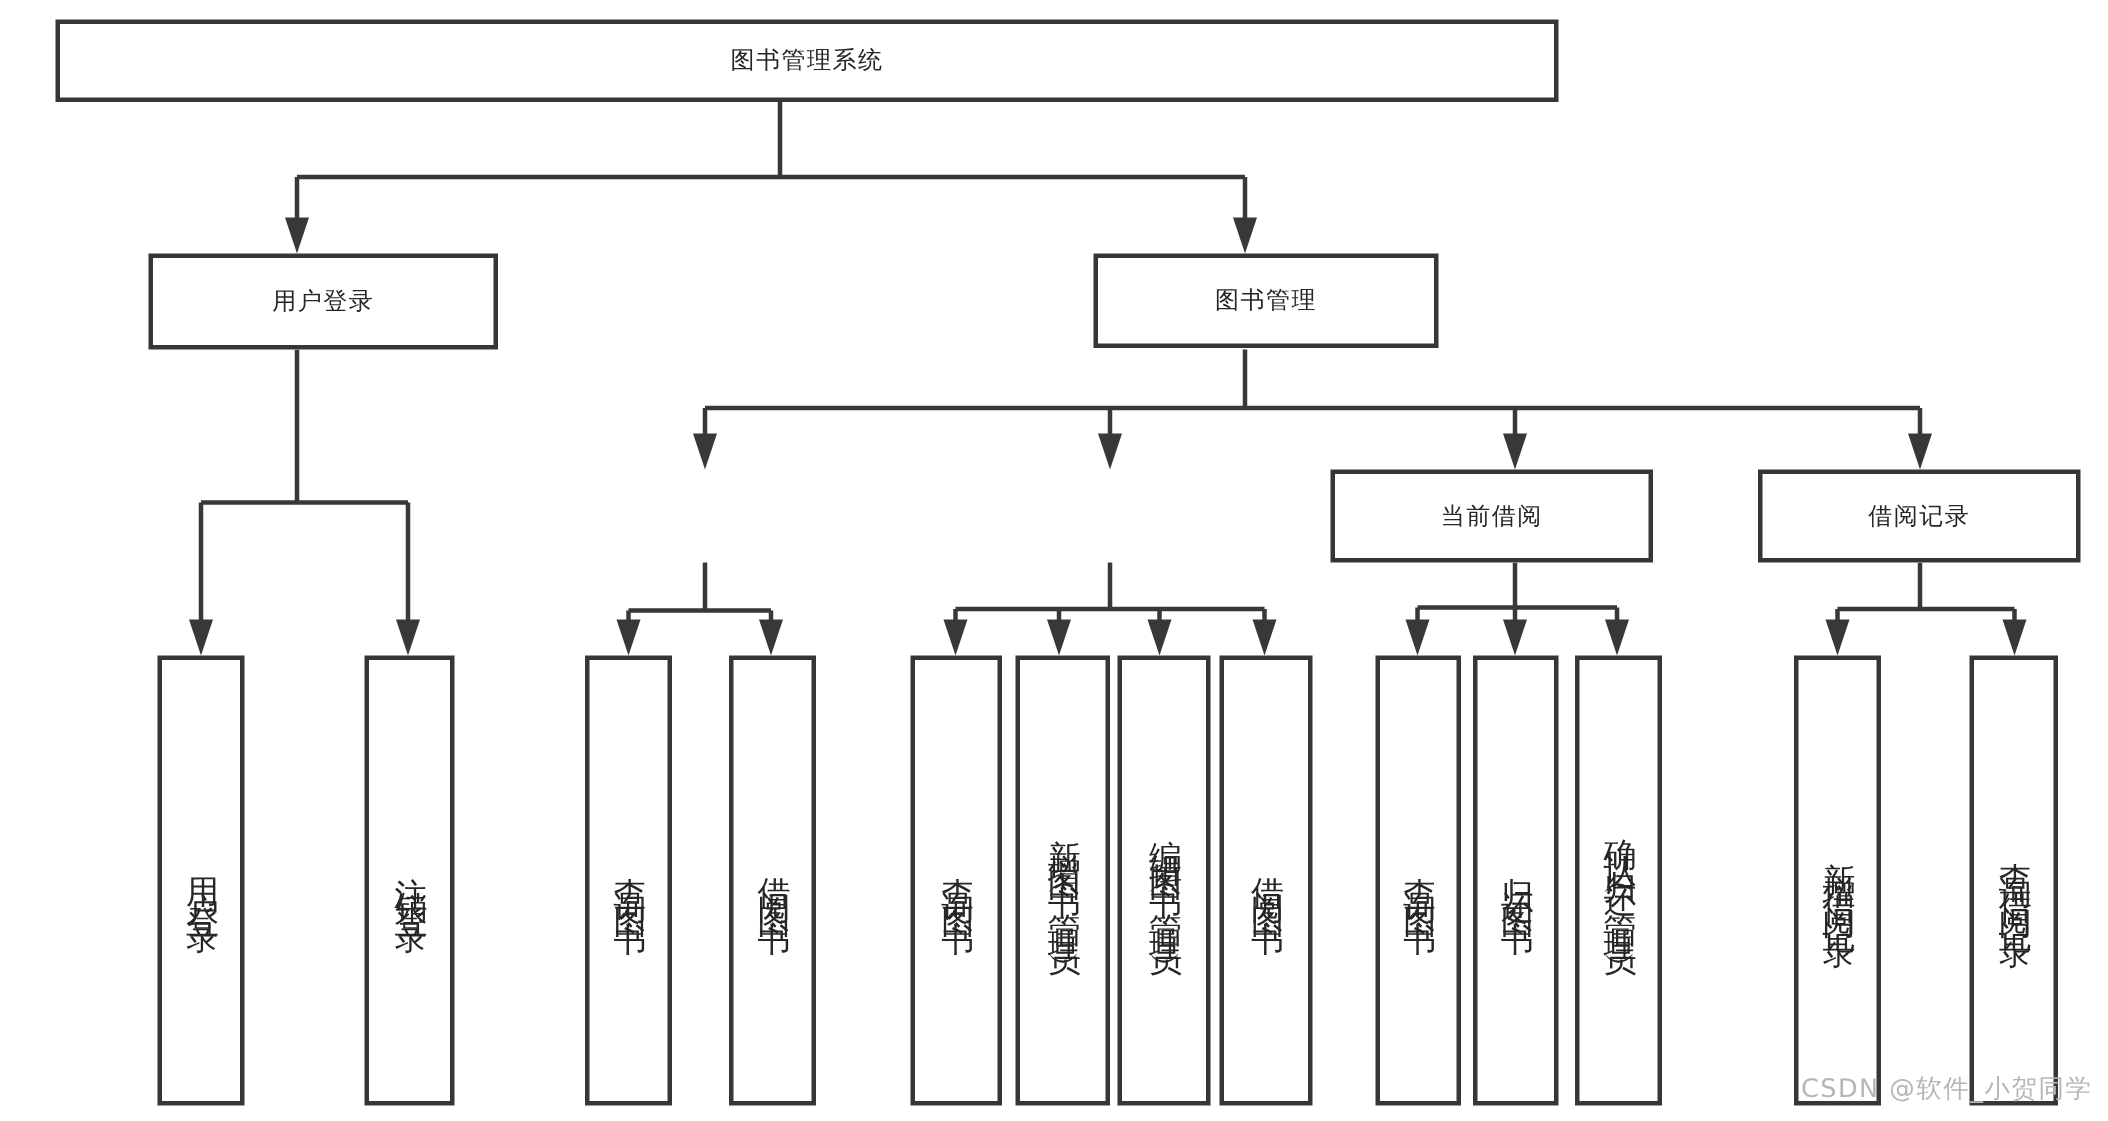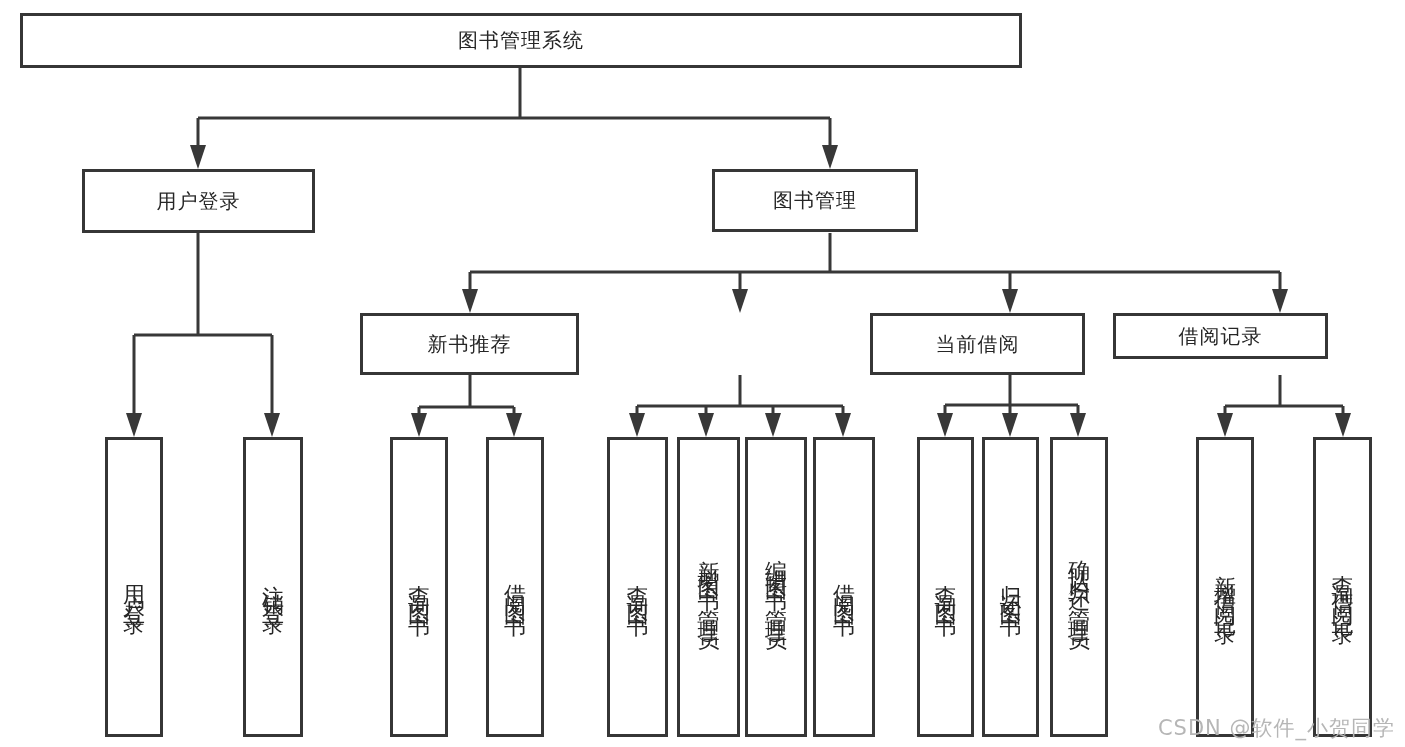--- a/index.html
+++ b/index.html
@@ -31,37 +31,38 @@
     position: absolute;
     box-sizing: border-box;
     background: #ffffff;
     border: 3px solid #363636;
     display: flex;
     align-items: center;
     justify-content: center;
     z-index: 1;
   }
   .h-node {
-    font-size: 20px;
+    font-size: 16px;
     letter-spacing: 1px;
     white-space: nowrap;
+    margin-left: 17px;
   }
   .v-node {
     writing-mode: vertical-rl;
     text-orientation: mixed;
     font-size: 22px;
     letter-spacing: 10px;
     line-height: 1;
     white-space: nowrap;
   }
   .watermark {
     position: absolute;
     right: 10px;
     top: 714px;
-    font-size: 21px;
+    font-size: 17px;
     letter-spacing: 1px;
     color: #b6b6b6;
     z-index: 5;
     white-space: nowrap;
   }
 </style>
 </head>
 <body>
 
 <div class="stage">
@@ -91,25 +92,24 @@
              M937 413 H953 L945 437 Z
              M1002 413 H1018 L1010 437 Z
              M1070 413 H1086 L1078 437 Z
              M1217 413 H1233 L1225 437 Z
              M1335 413 H1351 L1343 437 Z"></path>
   </svg>
 
   <div class="box h-node" style="left:20px;top:13px;width:1002px;height:55px">图书管理系统</div>
 
   <div class="box h-node" style="left:82px;top:169px;width:233px;height:64px">用户登录</div>
-  <div class="box h-node" style="left:712px;top:169px;width:206px;height:63px">图书管理</div>
+  <div class="box h-node" style="left:712px;top:169px;width:230px;height:63px">图书管理</div>
 
-  <div class="box h-node" style="left:360px;top:313px;width:219px;height:62px">新书推荐</div>
   <div class="box h-node" style="left:870px;top:313px;width:215px;height:62px">当前借阅</div>
-  <div class="box h-node" style="left:1113px;top:313px;width:215px;height:46px">借阅记录</div>
+  <div class="box h-node" style="left:1155px;top:313px;width:215px;height:62px">借阅记录</div>
 
   <div class="box v-node" style="left:105px;top:437px;width:58px;height:300px">用户登录</div>
   <div class="box v-node" style="left:243px;top:437px;width:60px;height:300px">注销登录</div>
 
   <div class="box v-node" style="left:390px;top:437px;width:58px;height:300px">查询图书</div>
   <div class="box v-node" style="left:486px;top:437px;width:58px;height:300px">借阅图书</div>
 
   <div class="box v-node" style="left:607px;top:437px;width:61px;height:300px">查询图书</div>
   <div class="box v-node" style="left:677px;top:437px;width:63px;height:300px">新增图书（管理员）</div>
   <div class="box v-node" style="left:745px;top:437px;width:62px;height:300px">编辑图书（管理员）</div>

